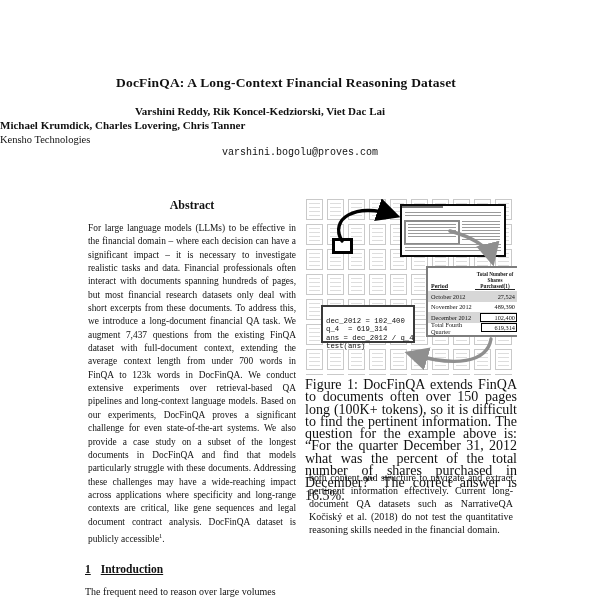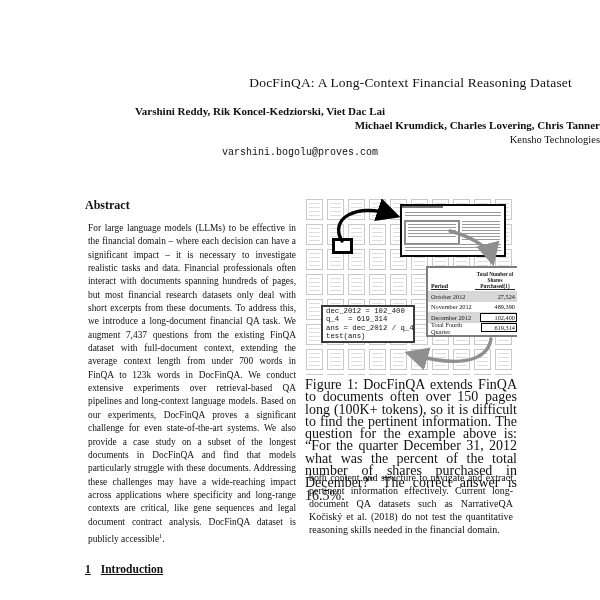--- a/index.html
+++ b/index.html
@@ -1,29 +1,29 @@
 <!DOCTYPE html>
 <html><head>
 <meta charset="utf-8">
 <style>
   html,body{margin:0;padding:0;background:#ffffff;}
   .page{position:relative;width:600px;height:600px;background:#fff;overflow:hidden;
         font-family:"Liberation Serif",serif;color:#111;}
   
-  .title{position:absolute;left:0;top:66px;width:572px;text-align:right;
-         font-size:13.5px;font-weight:normal;letter-spacing:.2px;}
+  .title{position:absolute;left:0;top:66px;width:572px;text-align:center;
+         font-size:13.5px;font-weight:bold;letter-spacing:.2px;}
   .authors1{position:absolute;left:0;top:105px;width:520px;text-align:center;font-size:11px;font-weight:bold;}
-  .authors2{position:absolute;left:0;top:119px;width:600px;text-align:right;font-size:11px;font-weight:bold;}
-  .affil{position:absolute;left:0;top:134px;width:600px;text-align:right;font-size:10.5px;}
+  .authors2{position:absolute;left:0;top:119px;width:600px;text-align:left;font-size:11px;font-weight:bold;}
+  .affil{position:absolute;left:0;top:134px;width:600px;text-align:left;font-size:10.5px;}
   .email{position:absolute;left:0;top:147px;width:600px;text-align:center;
          font-family:"Liberation Mono",monospace;font-size:10px;}
   
   .col-left{position:absolute;left:85px;top:195px;width:214px;height:405px;}
   .col-right{position:absolute;left:305px;top:195px;width:212px;height:405px;}
-  .abs-heading{position:absolute;top:3px;left:0;width:100%;font-size:12px;font-weight:bold;}
+  .abs-heading{position:absolute;top:3px;left:0;width:100%;text-align:center;font-size:12px;font-weight:bold;}
   .abs-body{position:absolute;top:27px;left:0;width:100%;box-sizing:border-box;padding:0 3px;
             font-size:9.4px;line-height:13.35px;text-align:justify;margin:0;}
   .abs-body sup{font-size:6.5px;}
   .sec-heading{position:absolute;top:368px;left:0;font-size:11.5px;font-weight:bold;text-decoration:underline;}
   .sec-heading .num{margin-right:10px;}
   .intro-line{position:absolute;top:390px;left:0;width:100%;font-size:10px;line-height:13px;
               text-align:justify;margin:0;}
   
   .figure{position:absolute;left:0;top:2px;width:212px;height:178px;overflow:hidden;}
   .grid{position:absolute;inset:0;display:grid;grid-template-columns:repeat(10,17px);
@@ -48,21 +48,21 @@
   .ft-period{font-size:6px;font-weight:bold;border-bottom:1px solid #222;align-self:flex-end;}
   .ft-shares{font-size:5.2px;font-weight:bold;text-align:center;width:40px;line-height:6px;
              border-bottom:1px solid #222;}
   .ftrow{display:flex;justify-content:space-between;align-items:center;height:10.5px;
          padding:0 2px 0 3px;font-size:6.3px;}
   .ftrow.shade{background:#d7d7d7;}
   .ftrow .val{text-align:right;}
   .hlval{display:inline-block;border:1.5px solid #000;width:33px;text-align:right;
          padding:0 1px;background:#fff;margin-right:-2px;}
   .codebox{position:absolute;left:16px;top:108px;width:94px;height:38px;background:#fff;
-           border:2px solid #3a3a3a;padding:0 3px;box-sizing:border-box;
+           border:2px solid #3a3a3a;padding:10px 3px;box-sizing:border-box;
            font-family:"Liberation Mono",monospace;font-size:7.3px;line-height:8.4px;
            color:#111;white-space:pre;}
   .arrows{position:absolute;inset:0;pointer-events:none;}
   
   .caption{position:absolute;top:184px;left:0;width:100%;font-size:14px;line-height:12.3px;
            text-align:justify;margin:0;}
   .bodytext{position:absolute;top:272px;left:0;width:100%;font-size:10px;line-height:13px;
             text-align:justify;}
   .bodytext p{margin:4px;}
   .bodytext p.indent{text-indent:11px;}
@@ -77,20 +77,21 @@
   <div class="authors2">Michael Krumdick, Charles Lovering, Chris Tanner</div>
   <div class="affil">Kensho Technologies</div>
   <div class="email">varshini.bogolu@proves.com</div>
 
   <div class="col-left">
     <div class="abs-heading">Abstract</div>
     <p class="abs-body"><span>For large language models (LLMs) to be effective in the financial domain – where each decision can have a significant impact – it is necessary to investigate realistic tasks and data. Financial professionals often interact with documents spanning hundreds of pages, but most financial research datasets only deal with short excerpts from these documents. To address this, we introduce a long-document financial QA task. We augment 7,437 questions from the existing FinQA dataset with full-document context, extending the average context length from under 700 words in FinQA to 123k words in DocFinQA. We conduct extensive experiments over retrieval-based QA pipelines and long-context language models. Based on our experiments, DocFinQA proves a significant challenge for even state-of-the-art systems. We also provide a case study on a subset of the longest documents in DocFinQA and find that models particularly struggle with these documents. Addressing these challenges may have a wide-reaching impact across applications where specificity and long-range contexts are critical, like gene sequences and legal document contract analysis. DocFinQA dataset is publicly accessible</span><sup>1</sup><span>.</span></p>
     <div class="sec-heading">
       <span class="num">1</span><span>Introduction</span>
     </div>
+    <p class="intro-line">The frequent need to reason over large volumes</p>
   </div>
 
   <div class="col-right">
 
     <div class="figure">
       <div class="grid">
           <div class="thumb"></div>
           <div class="thumb"></div>
           <div class="thumb"></div>
           <div class="thumb"></div>

